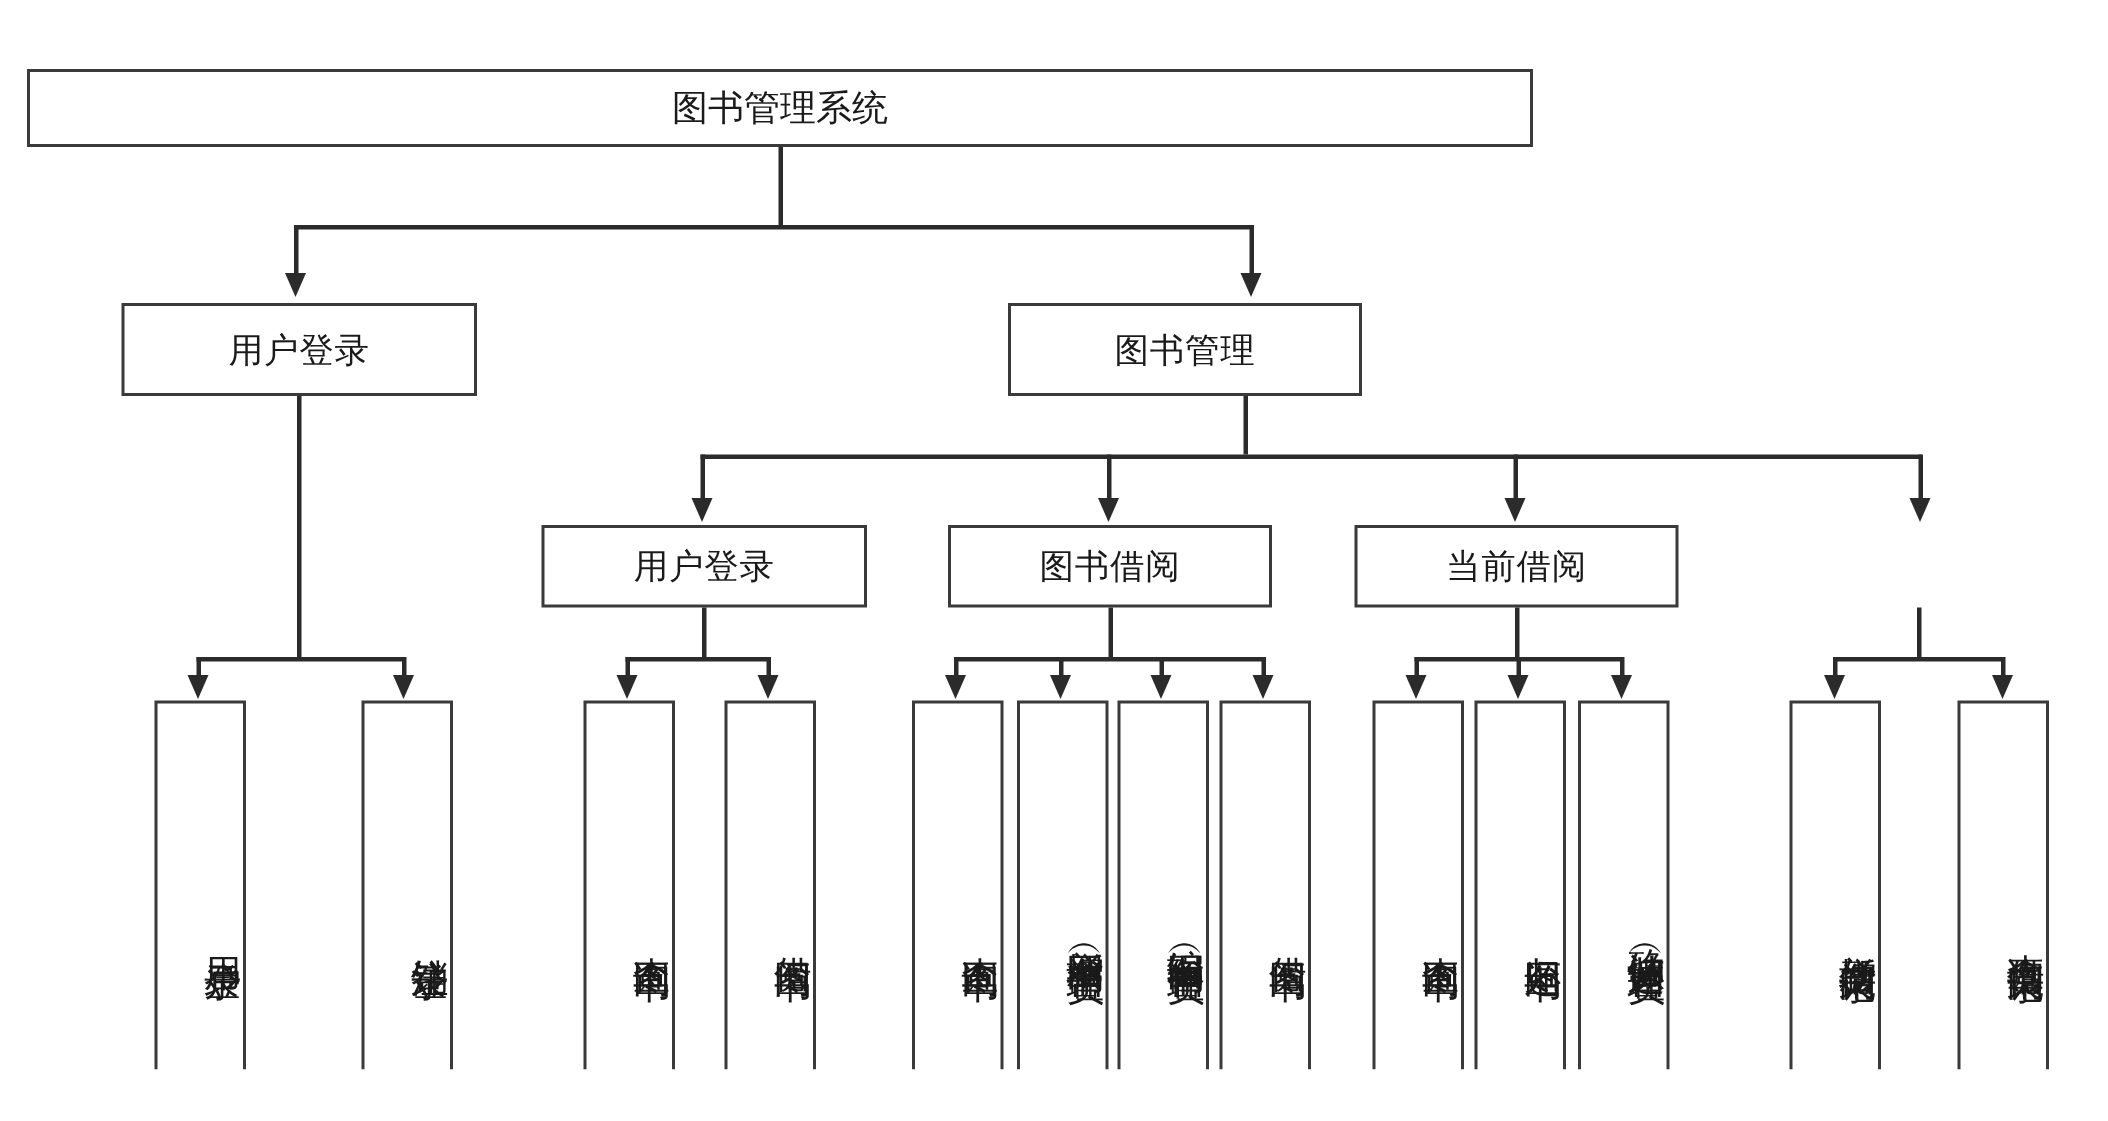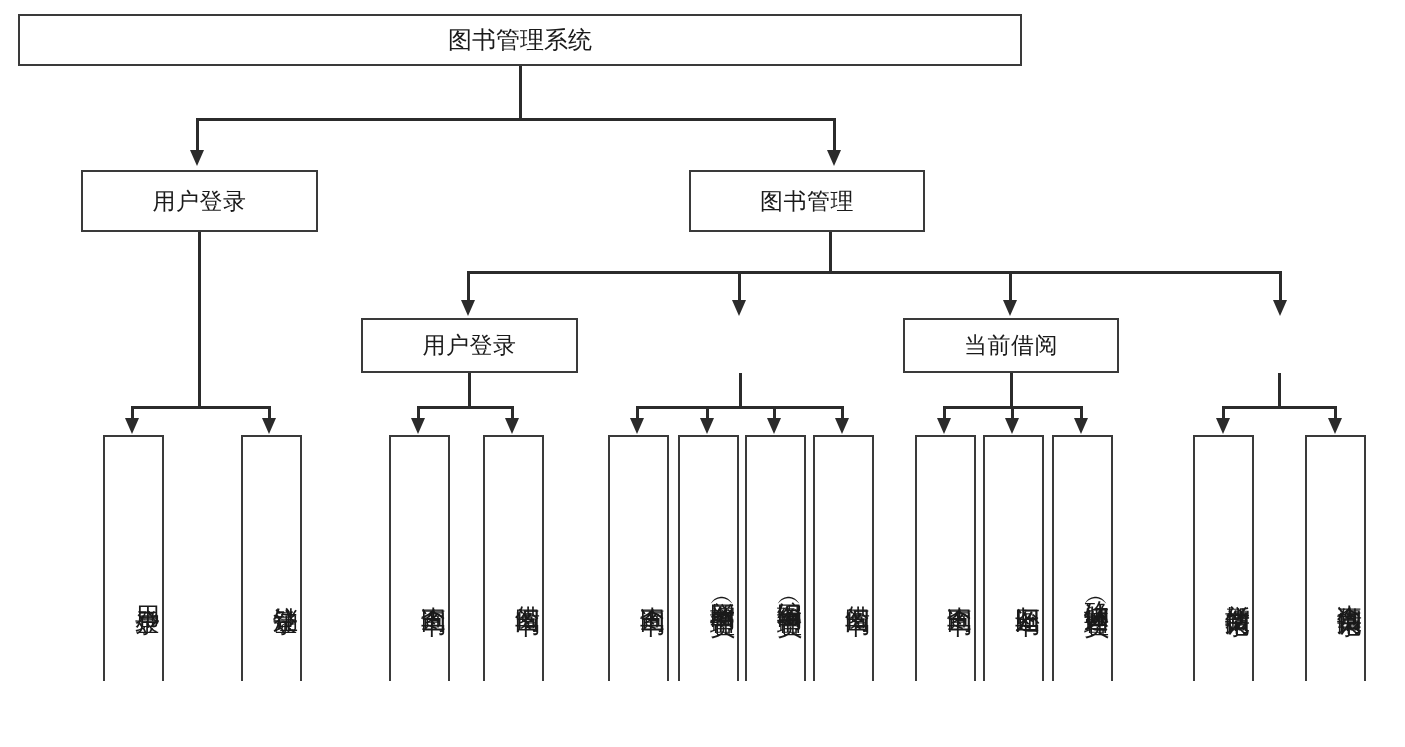--- a/index.html
+++ b/index.html
@@ -9,20 +9,21 @@
   }
   body {
     font-family: "Liberation Sans", "DejaVu Sans", sans-serif;
   }
   #canvas {
     position: relative;
     width: 1405px;
     height: 681px;
     background: #ffffff;
     overflow: hidden;
+    margin-top: 32px;
   }
   .node {
     position: absolute;
     box-sizing: border-box;
     border: 2.5px solid #3a3a3a;
     background: #ffffff;
     display: flex;
     align-items: center;
     justify-content: center;
     color: #1a1a1a;
@@ -87,21 +88,21 @@
   <div class="conn hline" style="left:196px; top:118px; width:640px; height:2.5px;"></div>
 
   <div class="conn vline" style="left:196px; top:118px; width:2.5px; height:34px;"></div>
   <div class="arrow" style="left:190px; top:150px;"></div>
   <div class="conn vline" style="left:833px; top:118px; width:2.5px; height:34px;"></div>
   <div class="arrow" style="left:827px; top:150px;"></div>
 
   <div class="node horiz" style="left:81px; top:170px; width:237px; height:62px;">
     <span>用户登录</span>
   </div>
-  <div class="node horiz" style="left:689px; top:170px; width:236px; height:62px;font-family:Liberation Serif, serif;">
+  <div class="node horiz" style="left:672px; top:170px; width:236px; height:62px;font-family:Liberation Serif, serif;">
     <span>图书管理</span>
   </div>
 
   <div class="conn vline" style="left:198px; top:232px; width:2.5px; height:174px;"></div>
   <div class="conn hline" style="left:131px; top:406px; width:139px; height:2.5px;"></div>
   <div class="conn vline" style="left:131px; top:406px; width:2.5px; height:16px;"></div>
   <div class="arrow" style="left:125px; top:418px;"></div>
   <div class="conn vline" style="left:268px; top:406px; width:2.5px; height:16px;"></div>
   <div class="arrow" style="left:262px; top:418px;"></div>
 
@@ -112,20 +113,23 @@
   <div class="arrow" style="left:461px; top:300px;"></div>
   <div class="conn vline" style="left:738px; top:271px; width:2.5px; height:31px;"></div>
   <div class="arrow" style="left:732px; top:300px;"></div>
   <div class="conn vline" style="left:1009px; top:271px; width:2.5px; height:31px;"></div>
   <div class="arrow" style="left:1003px; top:300px;"></div>
   <div class="conn vline" style="left:1279px; top:271px; width:2.5px; height:31px;"></div>
   <div class="arrow" style="left:1273px; top:300px;"></div>
 
   <div class="node horiz" style="left:361px; top:318px; width:217px; height:55px;">
     <span>用户登录</span>
+  </div>
+  <div class="node horiz" style="left:632px; top:318px; width:216px; height:55px;">
+    <span>图书借阅</span>
   </div>
   <div class="node horiz" style="left:903px; top:318px; width:216px; height:55px;">
     <span>当前借阅</span>
   </div>
 
   <div class="conn vline" style="left:468px; top:373px; width:2.5px; height:33px;"></div>
   <div class="conn hline" style="left:417px; top:406px; width:97px; height:2.5px;"></div>
   <div class="conn vline" style="left:417px; top:406px; width:2.5px; height:16px;"></div>
   <div class="arrow" style="left:411px; top:418px;"></div>
   <div class="conn vline" style="left:511px; top:406px; width:2.5px; height:16px;"></div>

